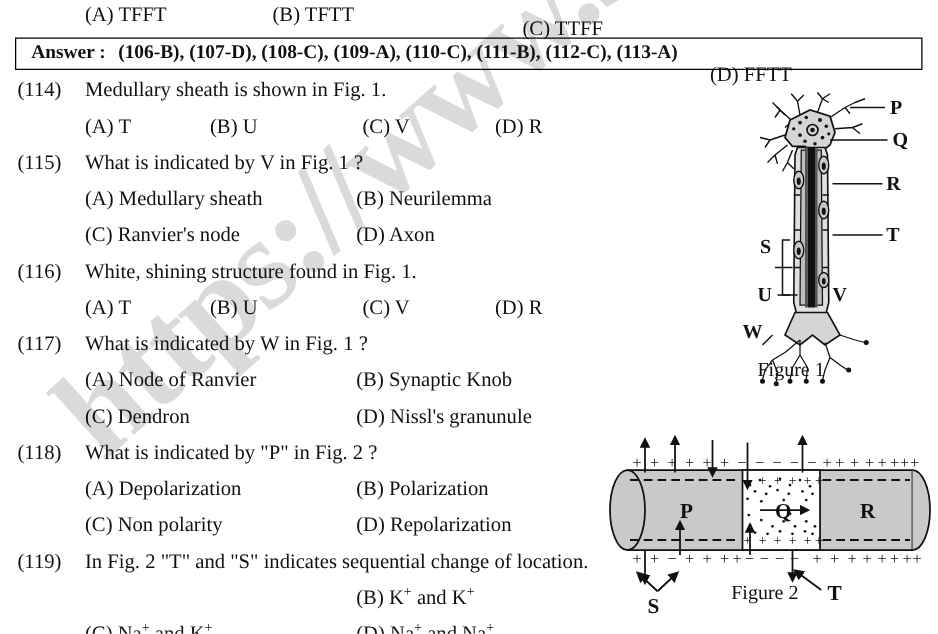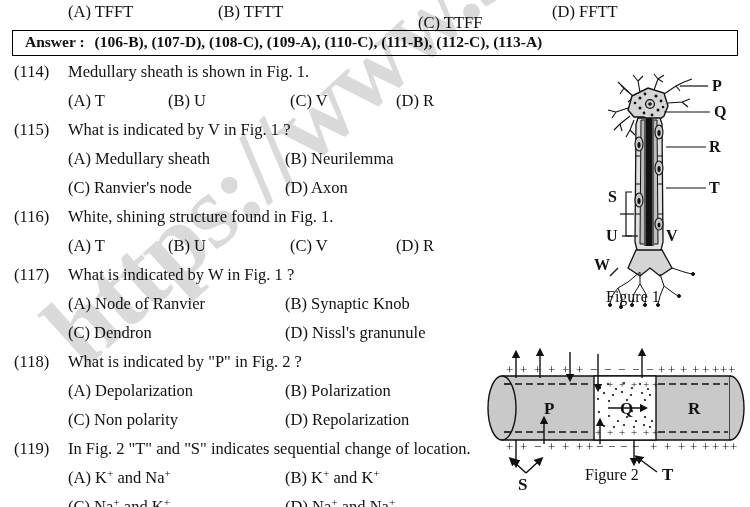--- a/index.html
+++ b/index.html
@@ -158,21 +158,21 @@
 <body>
 
 <div id="watermark">
   <div class="wm-text">https://www.stu</div>
 </div>
 
 <div id="top-options">
   <span class="opt" style="left:68px;">(A) TFFT</span>
   <span class="opt" style="left:218px;">(B) TFTT</span>
   <span class="opt" style="left:418px;margin-top:11px;">(C) TTFF</span>
-  <span class="opt" style="left:552px;">(D) FFTT</span>
+  <span class="opt" style="left:568px;margin-top:48px;">(D) FFTT</span>
 </div>
 
 <div id="answer-box">
   <div class="inner">
     <span class="ans-label">Answer :</span><span>(106-B), (107-D), (108-C), (109-A), (110-C), (111-B), (112-C), (113-A)</span>
   </div>
 </div>
 
 <div id="questions">
     <div class="q-block">
@@ -240,21 +240,20 @@
         <span class="o o0">(C) Non polarity</span>
         <span class="o o1">(D) Repolarization</span>
       </div>
     </div>
     <div class="q-block">
       <div class="q-head">
         <span class="q-num">(119)</span>
         <span class="q-text">In Fig. 2 "T" and "S" indicates sequential change of location.</span>
       </div>
       <div class="opt-row cols2">
-        <span class="o o0">(A) K<sup>+</sup> and Na<sup>+</sup></span>
         <span class="o o1">(B) K<sup>+</sup> and K<sup>+</sup></span>
       </div>
       <div class="opt-row cols2">
         <span class="o o0">(C) Na<sup>+</sup> and K<sup>+</sup></span>
         <span class="o o1">(D) Na<sup>+</sup> and Na<sup>+</sup></span>
       </div>
     </div>
   </div>
 
 <div id="figure1">

